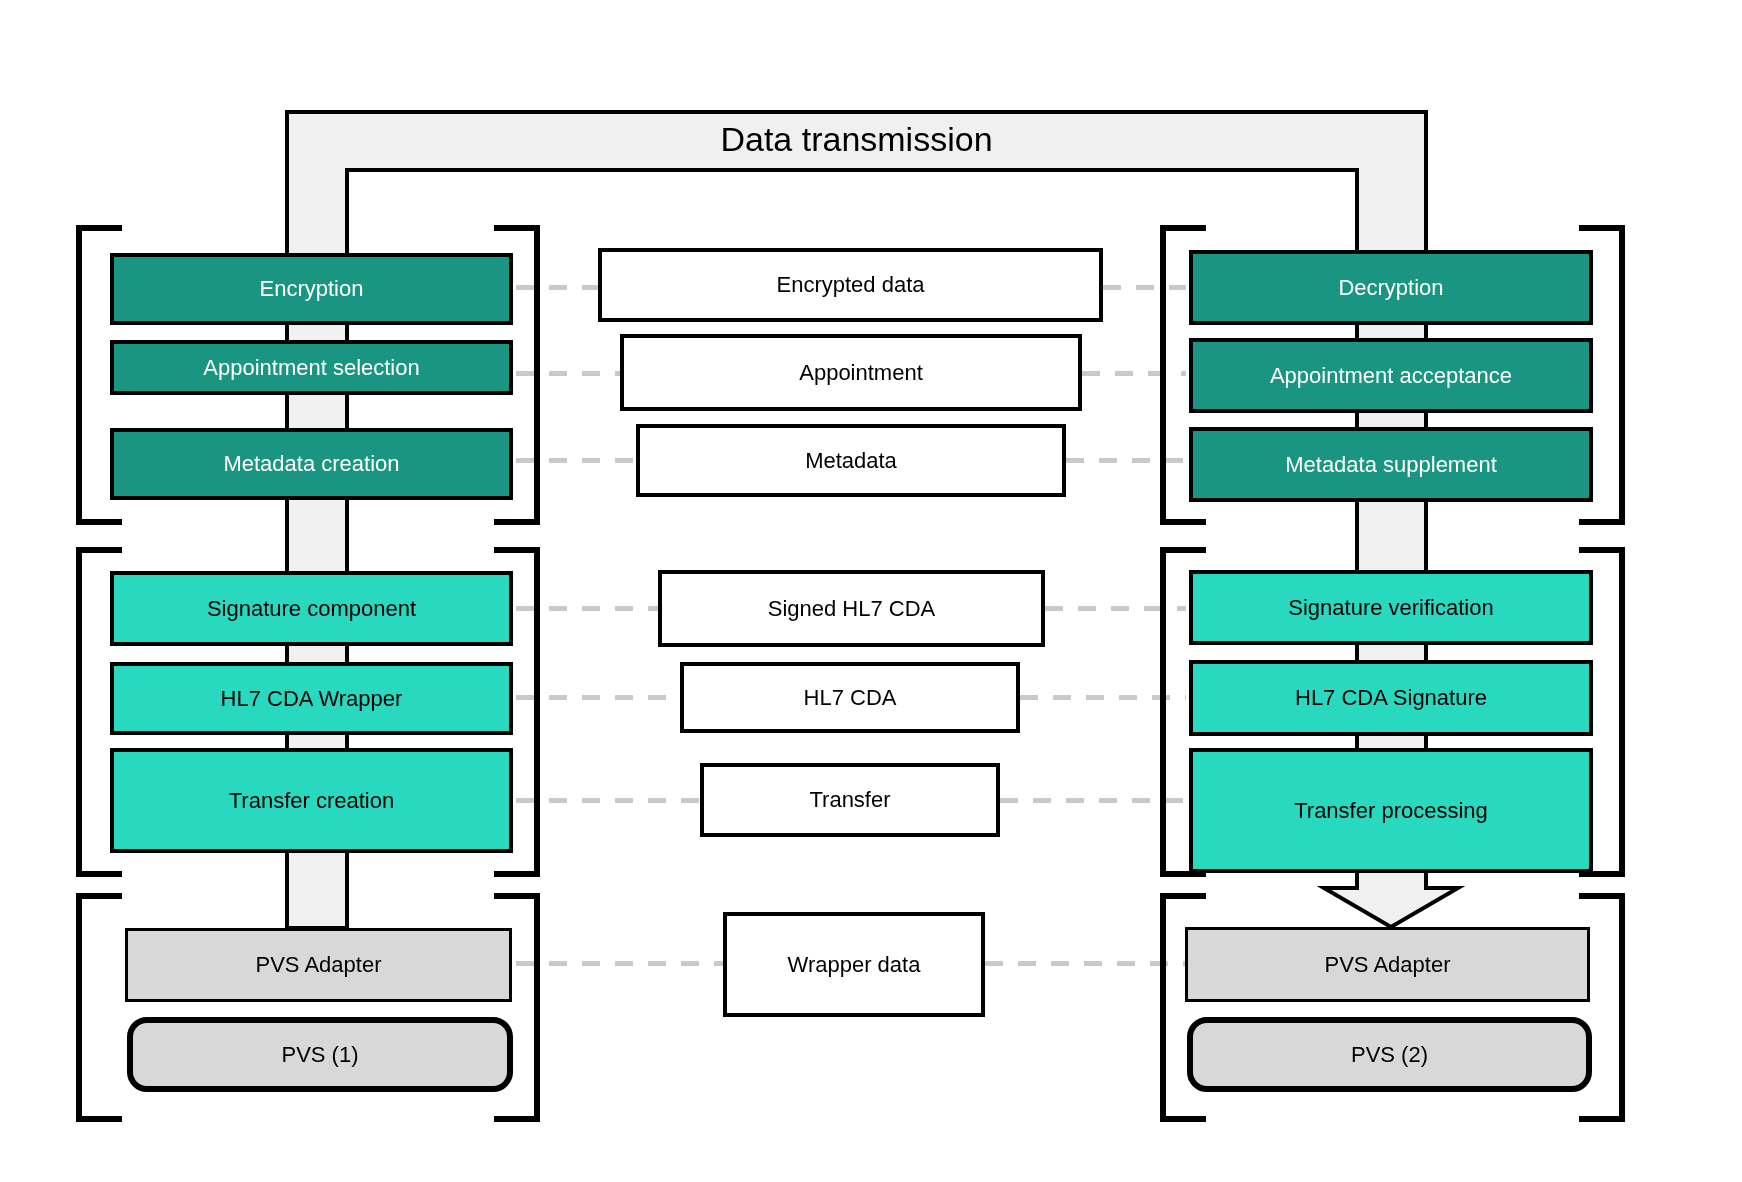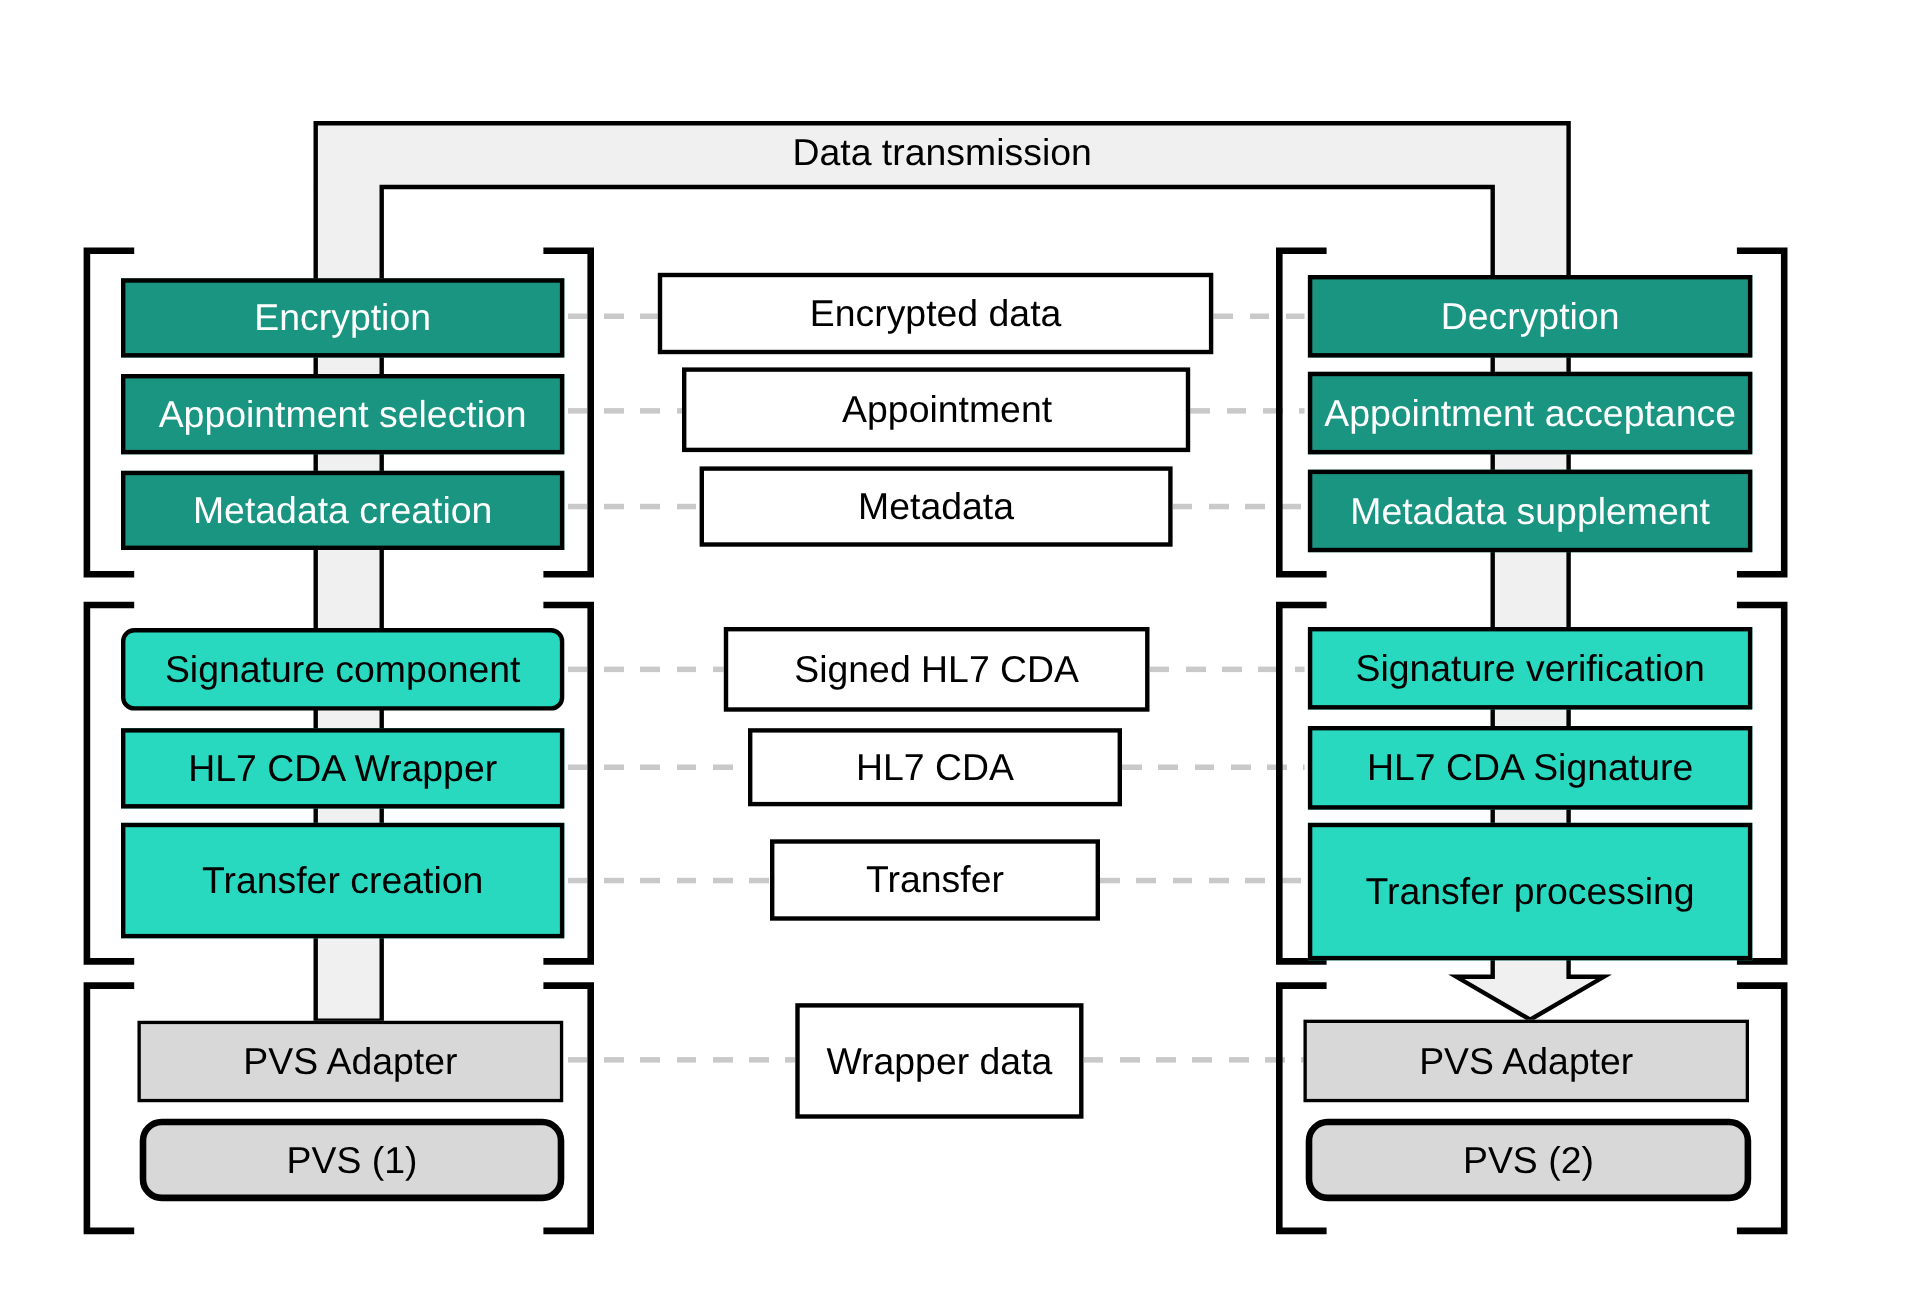--- a/index.html
+++ b/index.html
@@ -10,21 +10,21 @@
     font-family:"Liberation Sans", sans-serif;
     overflow:hidden;
   }
   .bg-svg { position:absolute; left:0; top:0; width:1742px; height:1182px; }
 
   .box {
     position:absolute;
     display:flex; align-items:center; justify-content:center;
     box-sizing:border-box;
     border:4px solid #000;
-    font-size:34px;
+    font-size:22px;
     line-height:1;
     white-space:nowrap;
     text-align:left;
   }
   .dark  { background:var(--teal-dark,#1a9582); color:#fff; }
   .light { background:var(--teal-light,#28d9c0); color:#000; }
   .white { background:#fff; color:#000; }
   .grayb { background:var(--gray-box,#d8d8d8); color:#000; border-width:3px; }
   .pvs   { background:var(--gray-box,#d8d8d8); color:#000; border:6px solid #000; border-radius:20px; }
 
@@ -76,23 +76,23 @@
     <polyline points="1579,228 1622,228 1622,522 1579,522" style="fill:none;stroke:#000;stroke-width:6;"></polyline>
     <polyline points="1206,550 1163,550 1163,874 1206,874" style="fill:none;stroke:#000;stroke-width:6;"></polyline>
     <polyline points="1579,550 1622,550 1622,874 1579,874" style="fill:none;stroke:#000;stroke-width:6;"></polyline>
     <polyline points="1206,896 1163,896 1163,1119 1206,1119" style="fill:none;stroke:#000;stroke-width:6;"></polyline>
     <polyline points="1579,896 1622,896 1622,1119 1579,1119" style="fill:none;stroke:#000;stroke-width:6;"></polyline>
   </svg>
 
   <div class="band-label">Data transmission</div>
 
   <div class="box dark" style="left:110px; top:253px; width:403px; height:72px;">Encryption</div>
-  <div class="box dark" style="left:110px; top:340px; width:403px; height:73px;">Appointment selection</div>
+  <div class="box dark" style="left:110px; top:340px; width:403px; height:55px;">Appointment selection</div>
   <div class="box dark" style="left:110px; top:428px; width:403px; height:72px;">Metadata creation</div>
-  <div class="box light" style="left:110px; top:571px; width:403px; height:75px;border-radius:12px;">Signature component</div>
+  <div class="box light" style="left:110px; top:571px; width:403px; height:75px;">Signature component</div>
   <div class="box light" style="left:110px; top:662px; width:403px; height:73px;">HL7 CDA Wrapper</div>
   <div class="box light" style="left:110px; top:748px; width:403px; height:105px;">Transfer creation</div>
   <div class="box grayb" style="left:125px; top:928px; width:387px; height:74px;">PVS Adapter</div>
   <div class="box pvs" style="left:127px; top:1017px;width:386px; height:75px;">PVS (1)</div>
 
   <div class="box white" style="left:598px; top:248px; width:505px; height:74px;">Encrypted data</div>
   <div class="box white" style="left:620px; top:334px; width:462px; height:77px;padding-left:20px;">Appointment</div>
   <div class="box white" style="left:636px; top:424px; width:430px; height:73px;">Metadata</div>
   <div class="box white" style="left:658px; top:570px; width:387px; height:77px;">Signed HL7 CDA</div>
   <div class="box white" style="left:680px; top:662px; width:340px; height:71px;">HL7 CDA</div>

